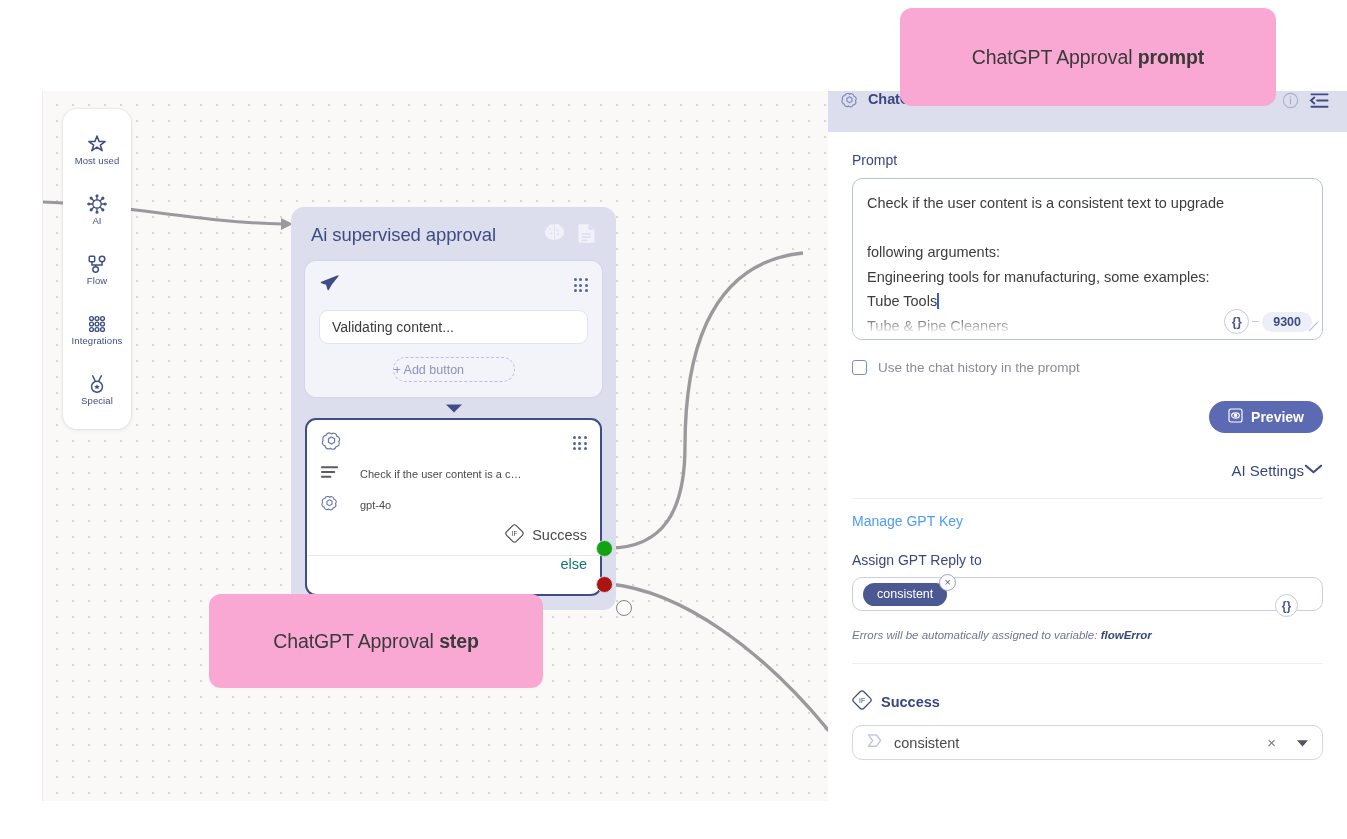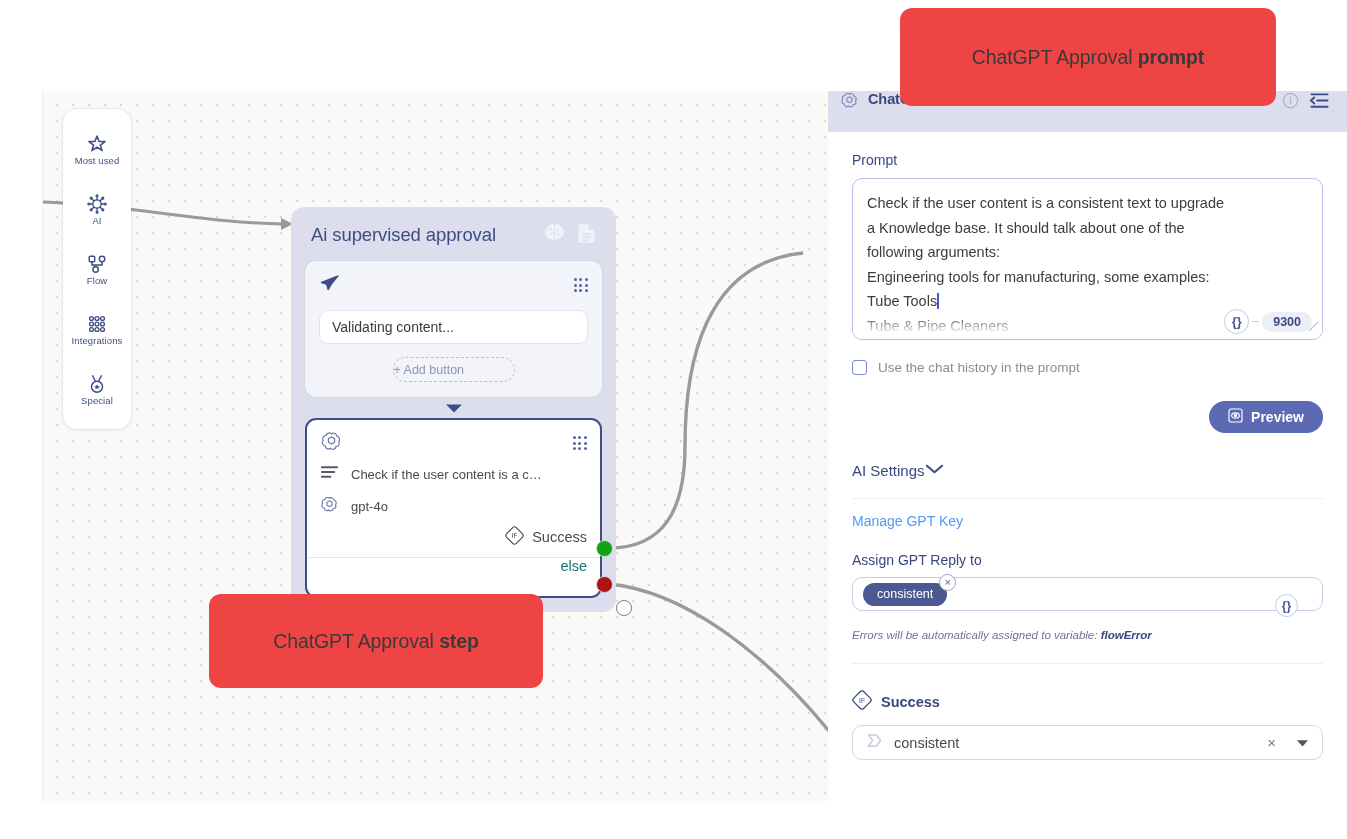--- a/index.html
+++ b/index.html
@@ -104,22 +104,22 @@
 
   .card2 {
     background: #ffffff;
     border: 2px solid #3f4c86;
     border-radius: 11px;
     padding: 12px 13px 0 13px;
     position: relative;
   }
   .card2-top { display: flex; align-items: center; justify-content: space-between; height: 22px; }
   .row {
-    display: flex; align-items: center; gap: 12px;
-    font-size: 13px; color: #4a4a4a;
+    display: flex; align-items: center; gap: 21px;
+    font-size: 11px; color: #4a4a4a;
     margin-top: 11px;
     white-space: nowrap; overflow: hidden;
   }
   .row-success {
     display: flex; align-items: center; justify-content: flex-end;
     gap: 8px; margin-top: 9px; padding-bottom: 9px;
     font-size: 14.5px; color: #4a4a4a;
   }
   .card2-sep { height: 1px; background: #e6e6ee; margin: 0 -13px; }
   .row-else {
@@ -195,21 +195,21 @@
   .preview-row { display: flex; justify-content: flex-end; margin-top: 26px; }
   .preview-btn {
     background: #5c6ab4; color: #ffffff;
     border-radius: 17px; height: 32px;
     display: flex; align-items: center; gap: 8px;
     padding: 0 19px; font-size: 14px; font-weight: 700;
     cursor: pointer; border: none;
   }
 
   .settings-row {
-    display: flex; align-items: center; justify-content: flex-start;
+    display: flex; align-items: center; justify-content: flex-end;
     margin-top: 28px; cursor: pointer;
   }
   .settings-title { font-size: 15px; color: #39477e; font-weight: 400; }
   .hr { height: 1px; background: #edeef4; margin-top: 19px; }
 
   .link { display: inline-block; margin-top: 14px; font-size: 14px; color: #4f9bf5; cursor: pointer; }
 
   .assign-label { margin-top: 22px; font-size: 14px; color: #39477e; }
   .assign-box {
     margin-top: 9px; position: relative;
@@ -249,21 +249,21 @@
     border: 1.3px solid #d3d7e8; border-radius: 10px;
     height: 35px; display: flex; align-items: center;
     padding: 0 13px; gap: 11px; cursor: pointer;
   }
   .select-value { flex: 1; font-size: 14.5px; color: #4a4a4a; }
   .select-x { font-size: 15px; color: #7b7b86; margin-right: 9px; cursor: pointer; }
 
   
   .callout {
     position: absolute;
-    background: #ef4444;
+    background: #f9a8d4;
     border-radius: 12px;
     display: flex; align-items: center; justify-content: center;
     font-size: 19.5px; color: #3a3a3a;
     letter-spacing: -.1px;
   }
   .callout b { font-weight: 700; }
   #callout-prompt { left: 900px; top: 8px; width: 376px; height: 98px; }
   #callout-step   { left: 209px; top: 594px; width: 334px; height: 94px; }
 
   svg.edges { position: absolute; left: 0; top: 0; pointer-events: none; }
@@ -500,21 +500,21 @@
           <path d="M2.5 3.5 H19.5 M8.5 10 H19.5 M2.5 16.5 H19.5"></path>
           <path d="M5.5 6.8 L2 10 L5.5 13.2"></path>
         </svg>
       </span>
     </div>
 
     <div class="panel-body">
       <div class="field-label">Prompt</div>
 
       <div class="prompt-box">
-        <div class="prompt-text"><span>Check if the user content is a consistent text to upgrade</span><br><span>a Knowledge base. It should talk about one of the</span><br><span>following arguments:</span><br><span>Engineering tools for manufacturing, some examples:</span><br><span>Tube Tools</span><span class="caret-bar"></span><br><span>Tube &amp; Pipe Cleaners</span><br></div>
+        <div class="prompt-text"><span>Check if the user content is a consistent text to upgrade</span><br><br><span>following arguments:</span><br><span>Engineering tools for manufacturing, some examples:</span><br><span>Tube Tools</span><span class="caret-bar"></span><br><span>Tube &amp; Pipe Cleaners</span><br></div>
         <div class="prompt-fade"></div>
         <div class="prompt-foot">
           <span class="brace-circle">{}</span>
           <span class="dash-line"></span>
           <span class="count-pill">9300</span>
         </div>
         <span class="resize-grip">
           <svg width="11" height="11" viewBox="0 0 11 11" stroke="#b9c0e8" stroke-width="1.1">
             <path d="M10 1 L1 10"></path>
           </svg>

